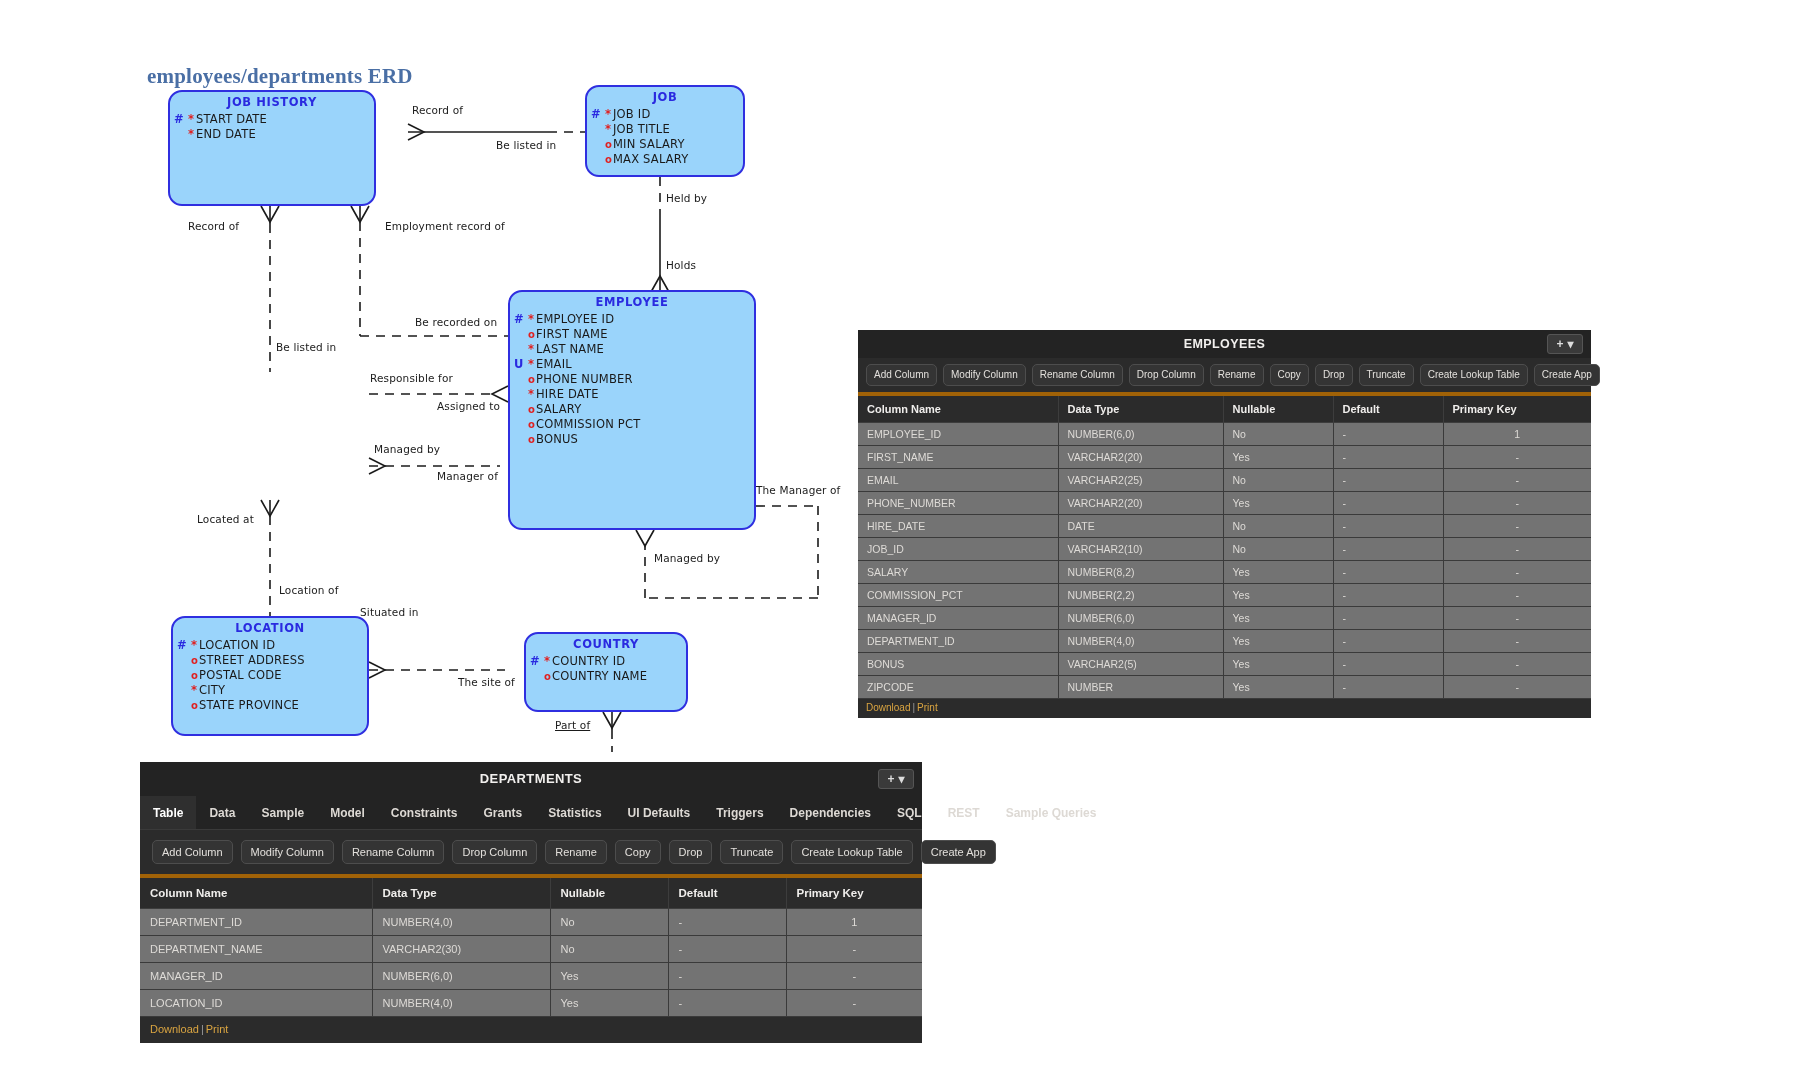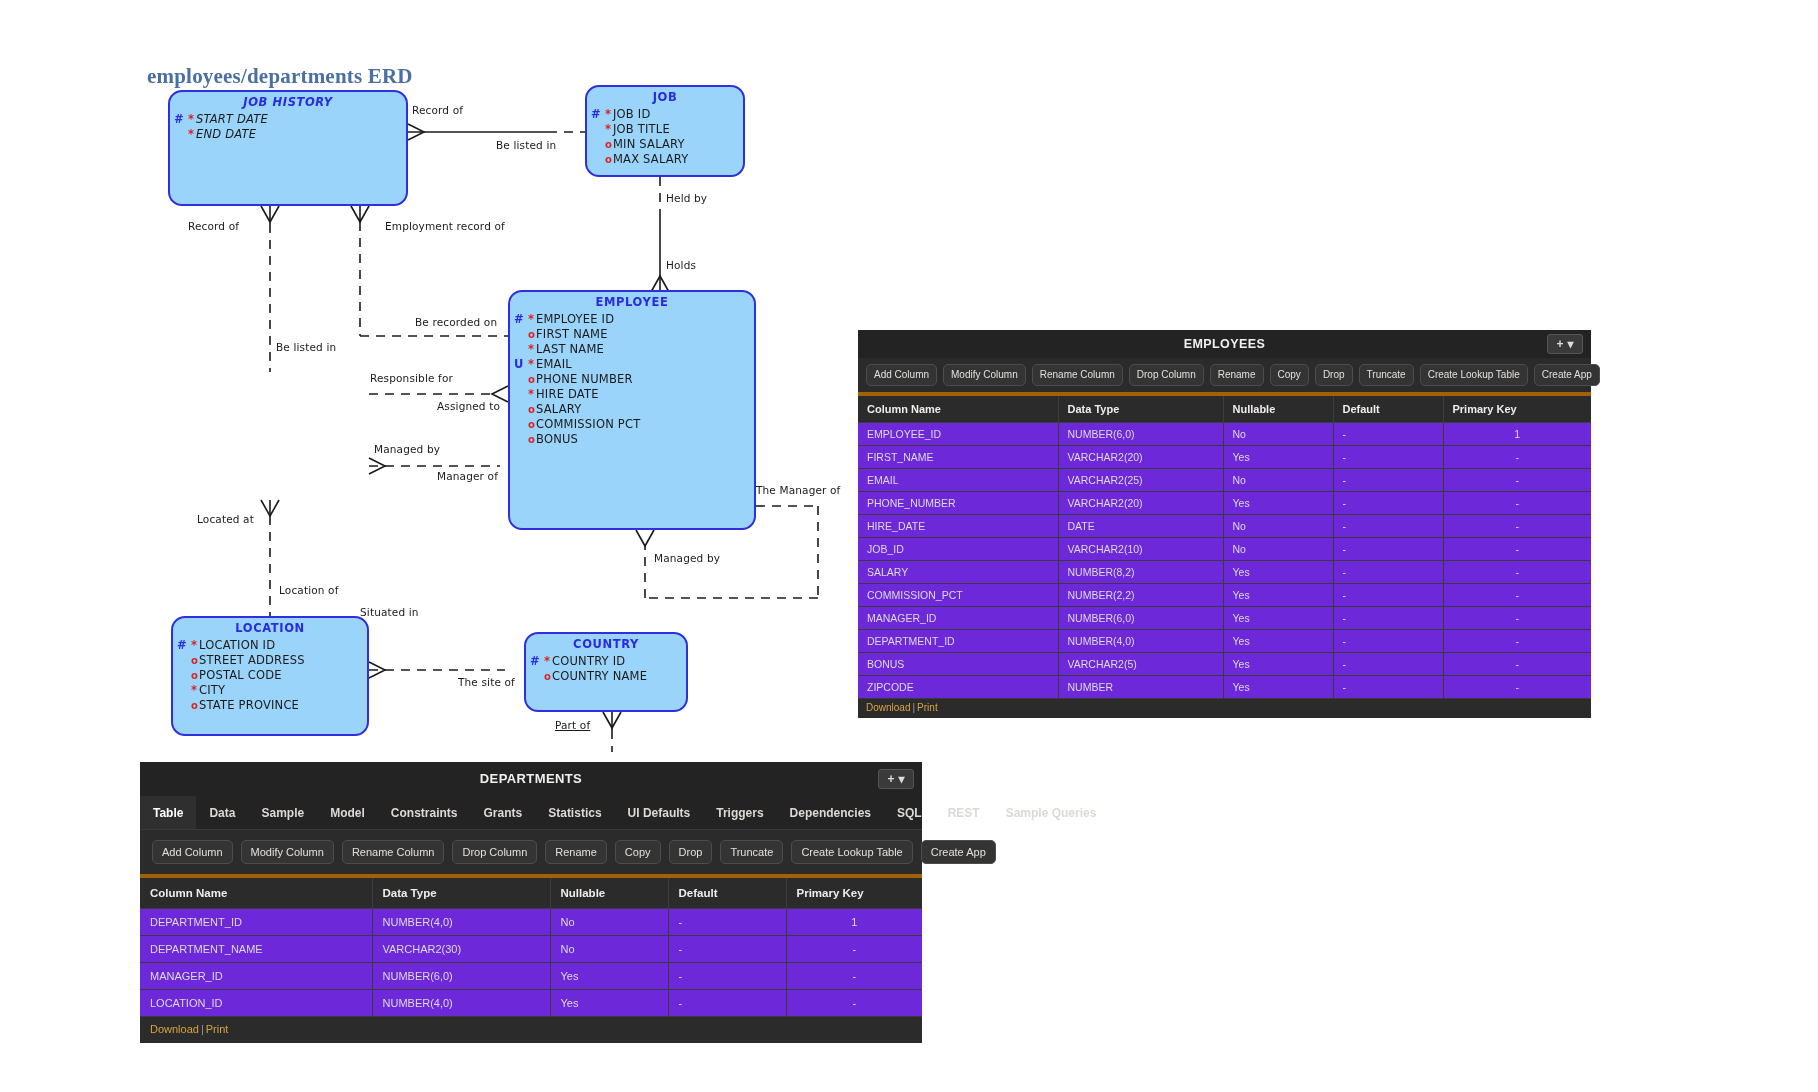--- a/index.html
+++ b/index.html
@@ -59,21 +59,21 @@
     font-size: 10.5px;
     color: #1b1b1b;
     font-family: "DejaVu Sans", sans-serif;
     white-space: nowrap;
     letter-spacing: .15px;
   }
 
   
   .panel {
     position: absolute;
-    background: #6d28d9;
+    background: #737373;
     color: #e8e6e3;
     font-family: "Liberation Sans", sans-serif;
   }
   .panel-head {
     position: relative;
     background: #232323;
     text-align: center;
     font-weight: bold;
     font-size: 12.5px;
     letter-spacing: .4px;
@@ -206,21 +206,21 @@
 
         <path d="M369,670 L505,670" stroke-dasharray="9,7"></path>
         <path d="M369,662 L385,670 L369,678"></path>
 
         <path d="M612,712 L612,730"></path>
         <path d="M603,712 L612,728 L621,712"></path>
         <path d="M612,730 L612,752" stroke-dasharray="9,7"></path>
       </g>
     </svg>
 
-    <div class="entity" style="left:168px; top:90px; width:240px; height:116px;font-style:italic;">
+    <div class="entity" style="left:168px; top:90px; width:208px; height:116px;">
       <div class="ent-title">JOB HISTORY</div>
       <ul class="attr-list">
         <li class="attr"><span class="mk mk-hash">#</span><span class="mk2">*</span><span>START DATE</span></li>
         <li class="attr"><span class="mk"></span><span class="mk2">*</span><span>END DATE</span></li>
       </ul>
     </div>
 
     <div class="entity" style="left:585px; top:85px; width:160px; height:92px;">
       <div class="ent-title">JOB</div>
       <ul class="attr-list">

